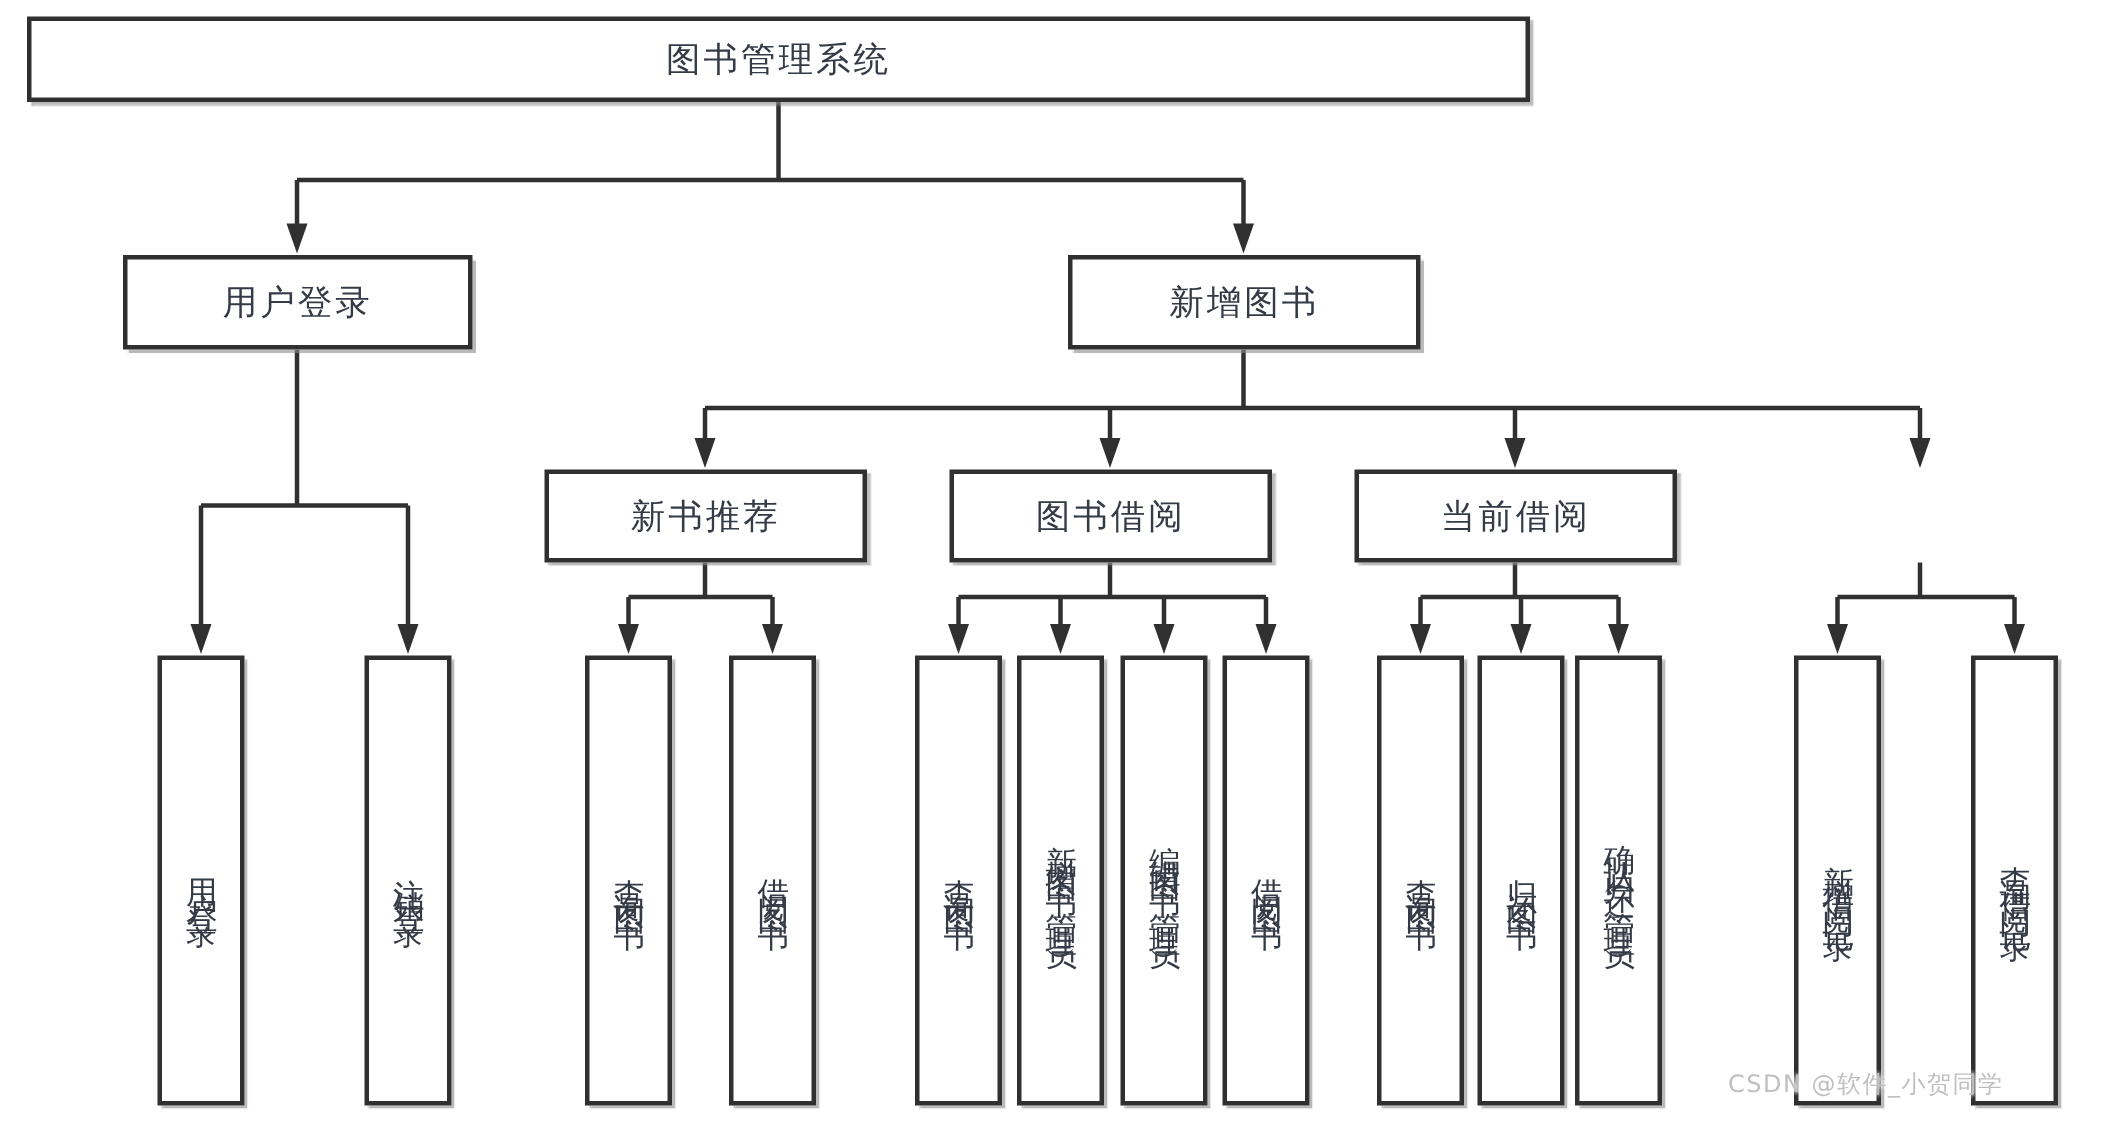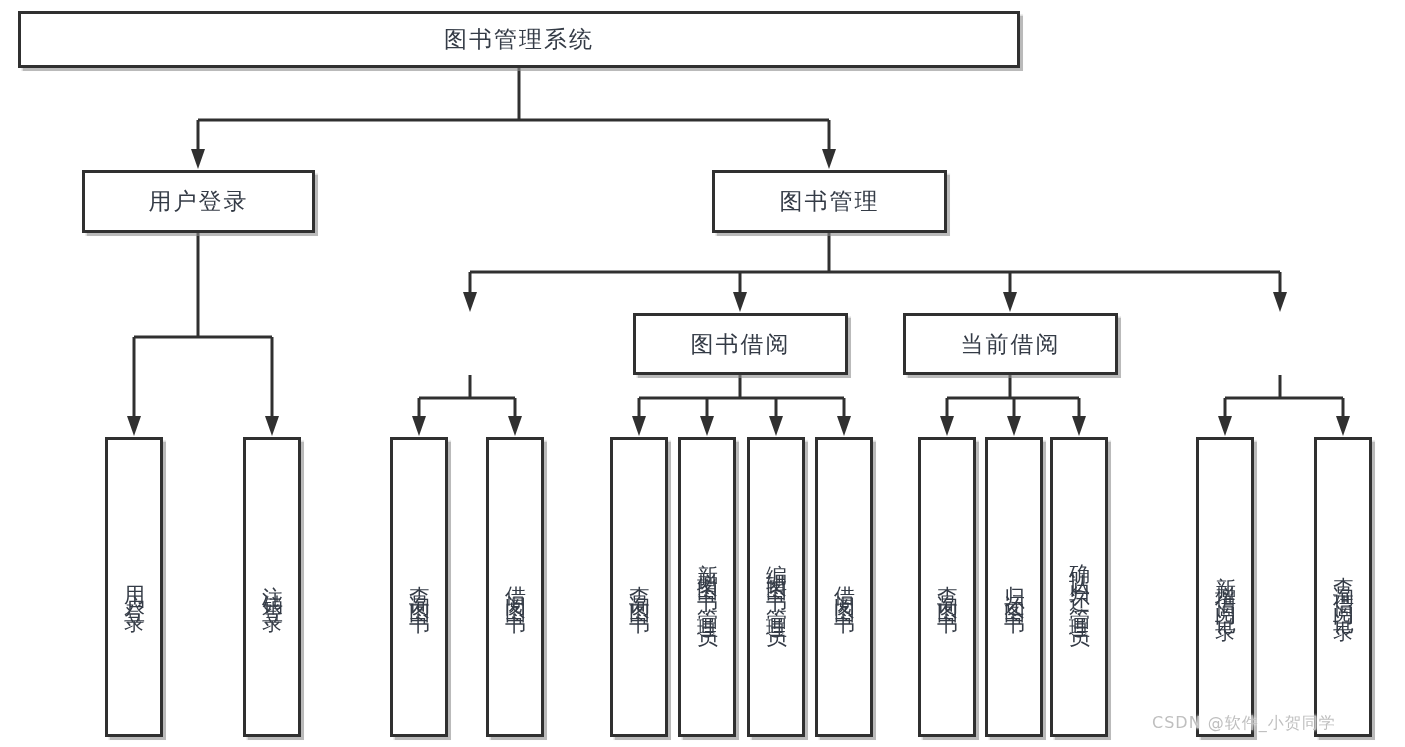--- a/index.html
+++ b/index.html
@@ -100,23 +100,26 @@
   </svg>
 
   <div class="box h" style="left:18px;top:11px;width:1002px;height:57px">
     <span class="label">图书管理系统</span>
   </div>
 
   <div class="box h" style="left:82px;top:170px;width:233px;height:63px">
     <span class="label">用户登录</span>
   </div>
   <div class="box h" style="left:712px;top:170px;width:235px;height:63px">
-    <span class="label">图书管理</span>
+    <span class="label">新增图书</span>
   </div>
 
+  <div class="box h" style="left:363px;top:313px;width:215px;height:62px">
+    <span class="label">新书推荐</span>
+  </div>
   <div class="box h" style="left:633px;top:313px;width:215px;height:62px">
     <span class="label">图书借阅</span>
   </div>
   <div class="box h" style="left:903px;top:313px;width:215px;height:62px">
     <span class="label">当前借阅</span>
   </div>
 
   <div class="box v" style="left:105px;top:437px;width:58px;height:300px">
     <span class="label">用户登录</span>
   </div>

